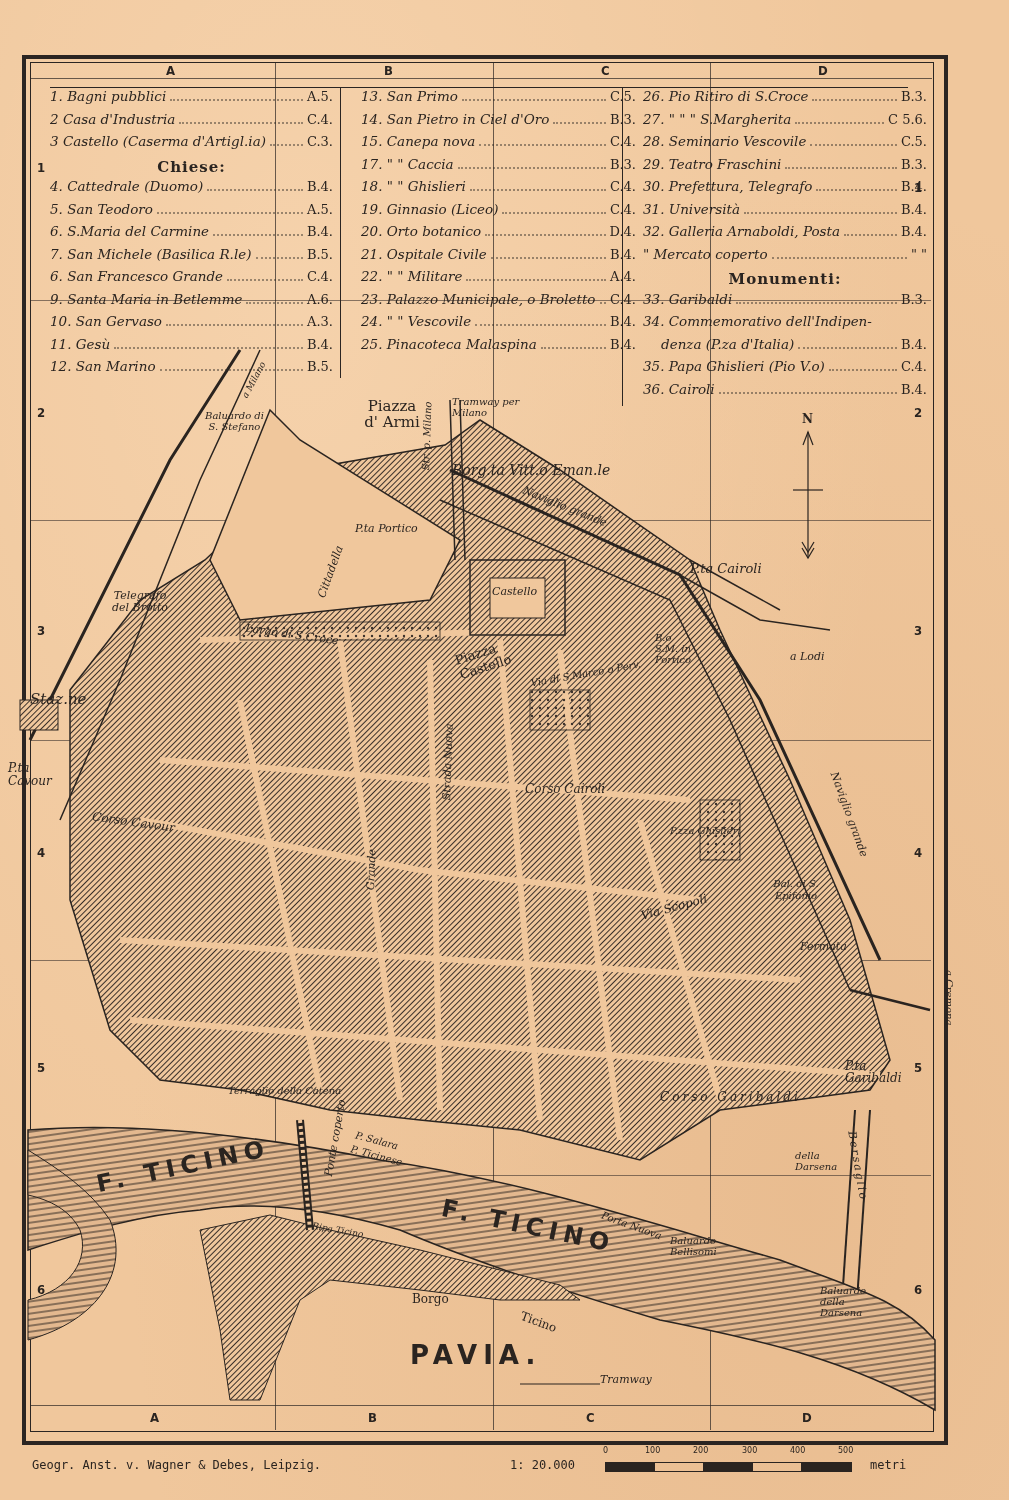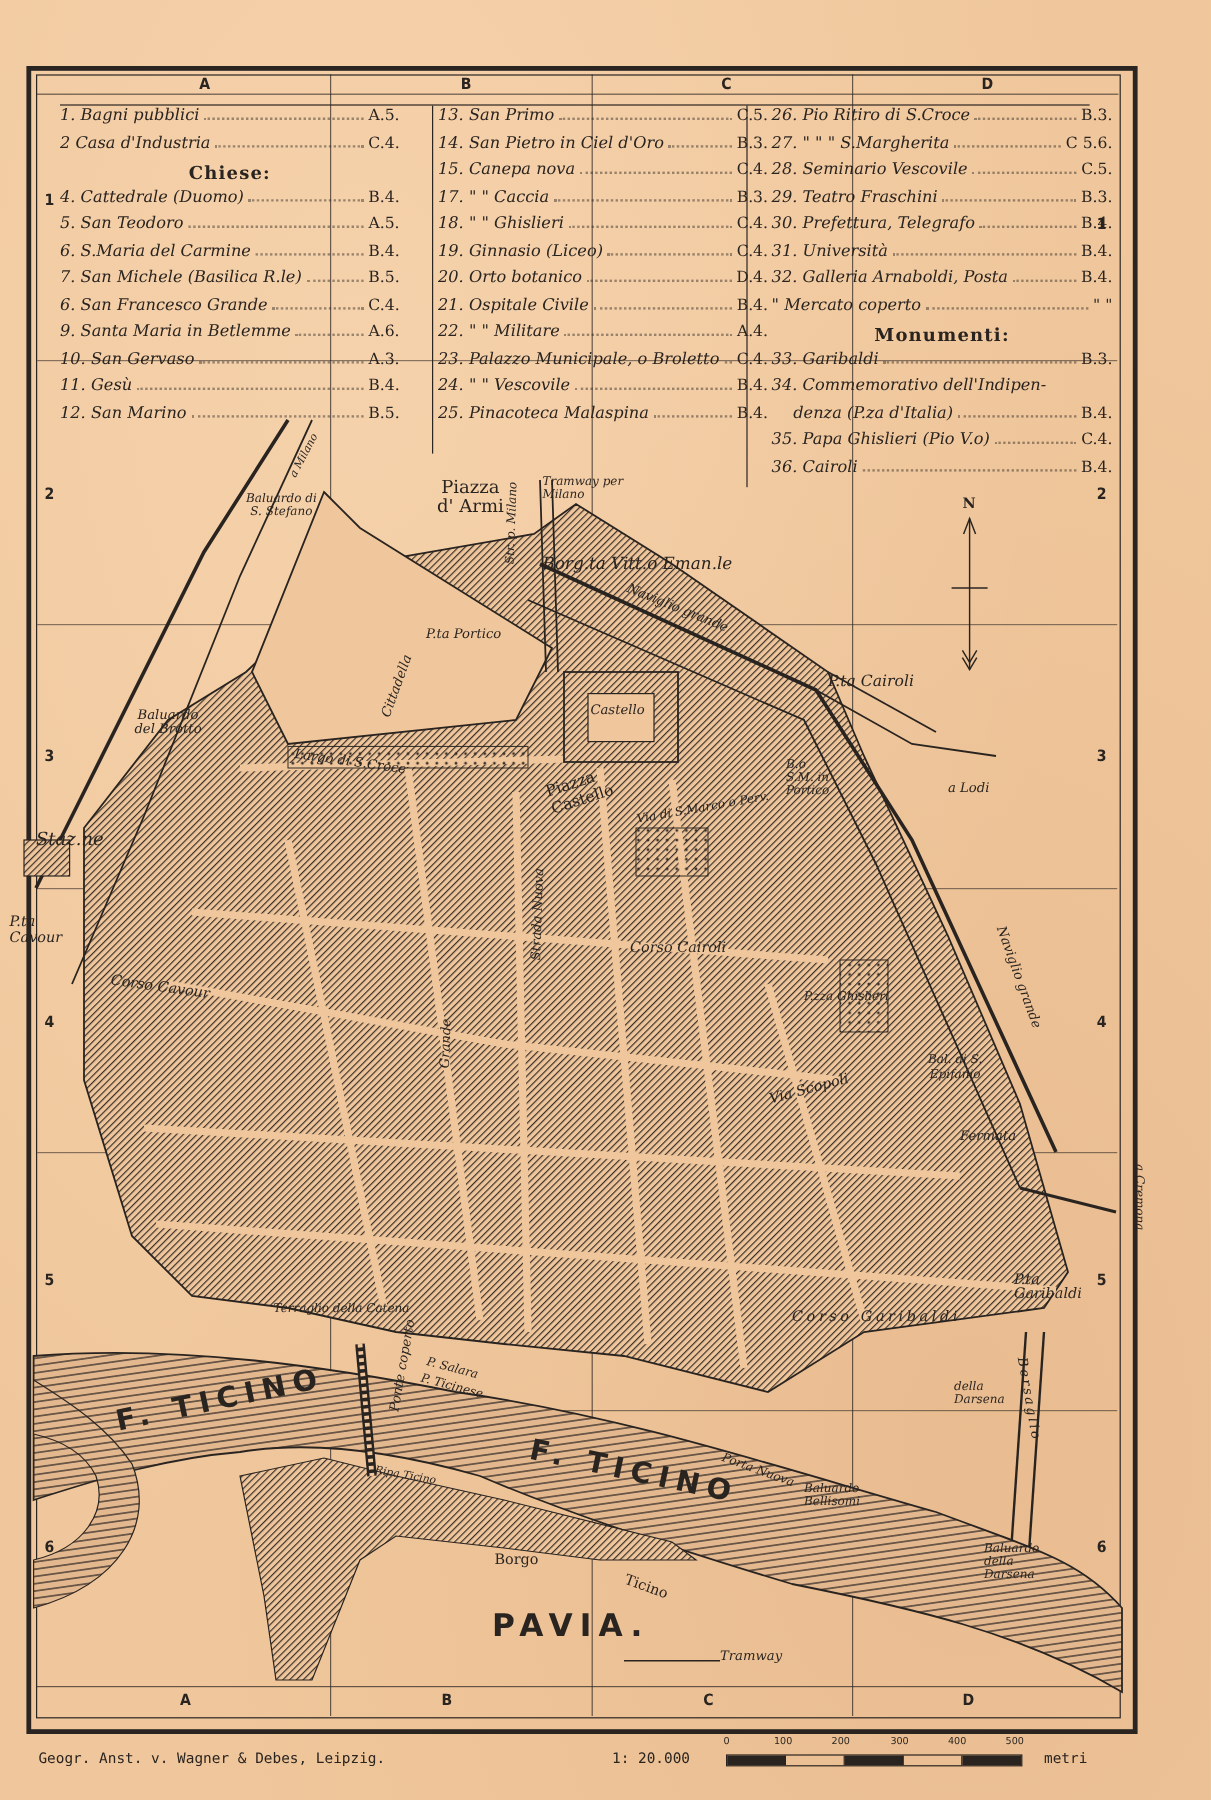--- a/index.html
+++ b/index.html
@@ -33,21 +33,21 @@
   .grid-h { position:absolute; height:1px; background:rgba(43,37,34,0.55); }
 
   
   .legend {
     position:absolute; left:50px; top:88px; width:858px; height:318px;
   }
   .legend-col {
     position:absolute; top:0;
   }
   .legend-col.c1 { left:0; width:283px; }
-  .legend-col.c2 { left:290px; width:275px; border-left:1px solid #2b2522; padding-left:4px; height:290px;margin-left:20px; }
+  .legend-col.c2 { left:290px; width:275px; border-left:1px solid #2b2522; padding-left:20px; height:290px; }
   .legend-col.c3 { left:572px; width:284px; border-left:1px solid #2b2522; padding-left:20px; height:318px; }
   .row {
     display:flex; align-items:baseline; height:22.5px;
     font-size:13.5px; font-style:italic; white-space:nowrap;
   }
   .row .lbl { flex:0 0 auto; }
   .row .dots { flex:1 1 auto; border-bottom:2px dotted rgba(43,37,34,0.45); margin:0 4px 4px 4px; height:1px; }
   .row .ref { flex:0 0 auto; font-style:normal; font-weight:normal; font-size:13px; }
   .heading {
     text-align:center; font-weight:bold; font-size:15px; height:22.5px; line-height:22.5px;
@@ -188,20 +188,25 @@
     <div class="row">
         <span class="lbl">1. Bagni pubblici</span>
         <span class="dots"></span>
         <span class="ref">A.5.</span>
       </div>
     <div class="row">
         <span class="lbl">2 Casa d'Industria</span>
         <span class="dots"></span>
         <span class="ref">C.4.</span>
       </div>
+    <div class="row">
+        <span class="lbl">3 Castello (Caserma d'Artigl.ia)</span>
+        <span class="dots"></span>
+        <span class="ref">C.3.</span>
+      </div>
     <div class="heading">Chiese:</div>
     <div class="row">
         <span class="lbl">4. Cattedrale (Duomo)</span>
         <span class="dots"></span>
         <span class="ref">B.4.</span>
       </div>
     <div class="row">
         <span class="lbl">5. San Teodoro</span>
         <span class="dots"></span>
         <span class="ref">A.5.</span>
@@ -376,21 +381,21 @@
 <div class="maplabel upright" style="left:362px;top:398px;font-size:15px;text-align:center;line-height:16px;width:60px;white-space:normal">Piazza d' Armi</div>
 <div class="maplabel" style="left:452px;top:396px;font-size:10px;width:70px;white-space:normal;line-height:11px">Tramway per Milano</div>
 <div class="maplabel" style="left:420px;top:470px;font-size:10px;transform:rotate(-88deg);transform-origin:left top">Str. p. Milano</div>
 <div class="maplabel" style="left:202px;top:410px;font-size:10px;width:65px;white-space:normal;line-height:11px;text-align:center">Baluardo di S. Stefano</div>
 <div class="maplabel" style="left:240px;top:395px;font-size:9px;transform:rotate(-62deg);transform-origin:left top">a Milano</div>
 <div class="maplabel" style="left:452px;top:462px;font-size:14px">Borg.ta Vitt.o Eman.le</div>
 <div class="maplabel" style="left:520px;top:500px;font-size:11px;transform:rotate(22deg)">Naviglio grande</div>
 <div class="maplabel" style="left:355px;top:522px;font-size:11px">P.ta Portico</div>
 <div class="maplabel" style="left:690px;top:561px;font-size:13px">P.ta Cairoli</div>
 <div class="maplabel" style="left:790px;top:650px;font-size:11px">a Lodi</div>
-<div class="maplabel" style="left:110px;top:590px;font-size:11px;width:60px;white-space:normal;line-height:12px;text-align:center">Baluardo del Brotto</div>
+<div class="maplabel" style="left:110px;top:590px;font-size:11px;width:60px;white-space:normal;line-height:12px;text-align:center">Telegrafo del Brotto</div>
 <div class="maplabel" style="left:30px;top:690px;font-size:15px">Staz.ne</div>
 <div class="maplabel" style="left:315px;top:595px;font-size:11px;transform:rotate(-70deg);transform-origin:left top">Cittadella</div>
 <div class="maplabel" style="left:245px;top:628px;font-size:11px;transform:rotate(8deg)">Largo di S.Croce</div>
 <div class="maplabel upright" style="left:456px;top:642px;font-size:13px;width:70px;white-space:normal;line-height:15px;transform:rotate(-18deg)">Piazza Castello</div>
 <div class="maplabel" style="left:492px;top:585px;font-size:11px">Castello</div>
 <div class="maplabel" style="left:530px;top:668px;font-size:10px;transform:rotate(-10deg)">Via di S.Marco o Perv.</div>
 <div class="maplabel" style="left:655px;top:632px;font-size:10px;width:40px;white-space:normal;line-height:11px">B.o S.M. in Portico</div>
 <div class="maplabel" style="left:8px;top:762px;font-size:12px;width:50px;white-space:normal;line-height:13px">P.ta Cavour</div>
 <div class="maplabel" style="left:92px;top:815px;font-size:12px;transform:rotate(8deg)">Corso Cavour</div>
 <div class="maplabel" style="left:525px;top:782px;font-size:12px">Corso Cairoli</div>

